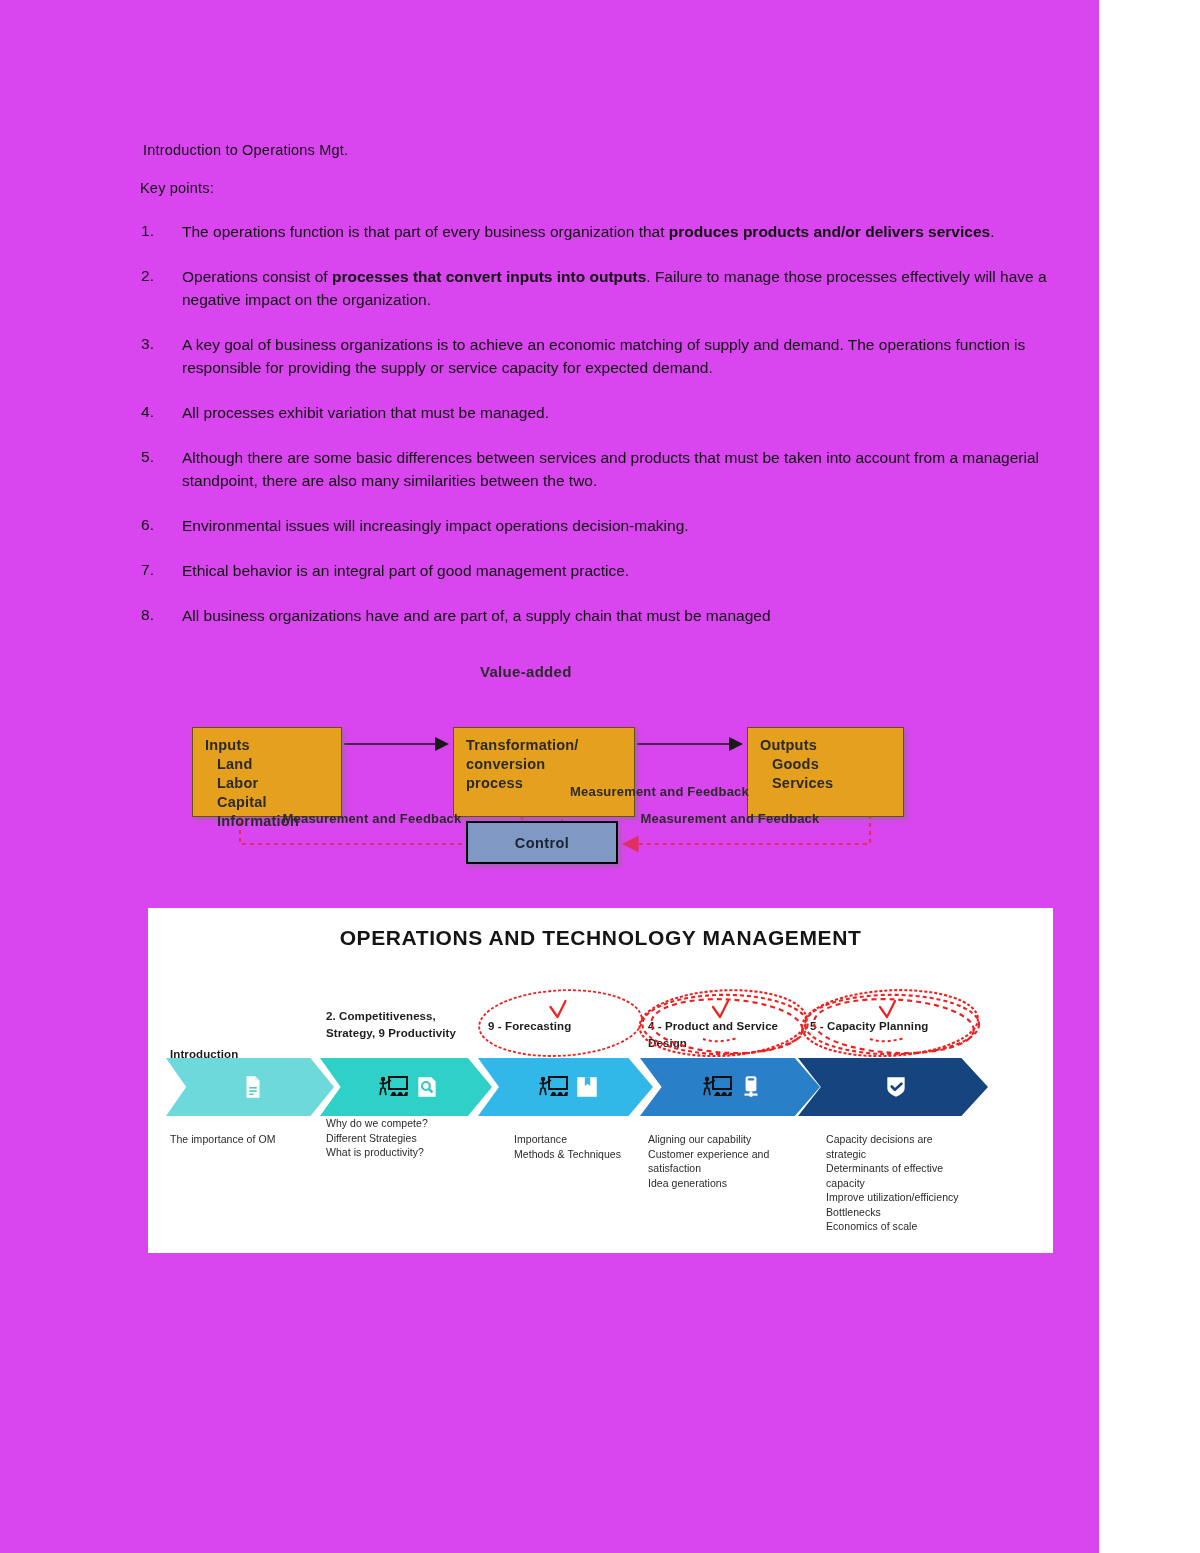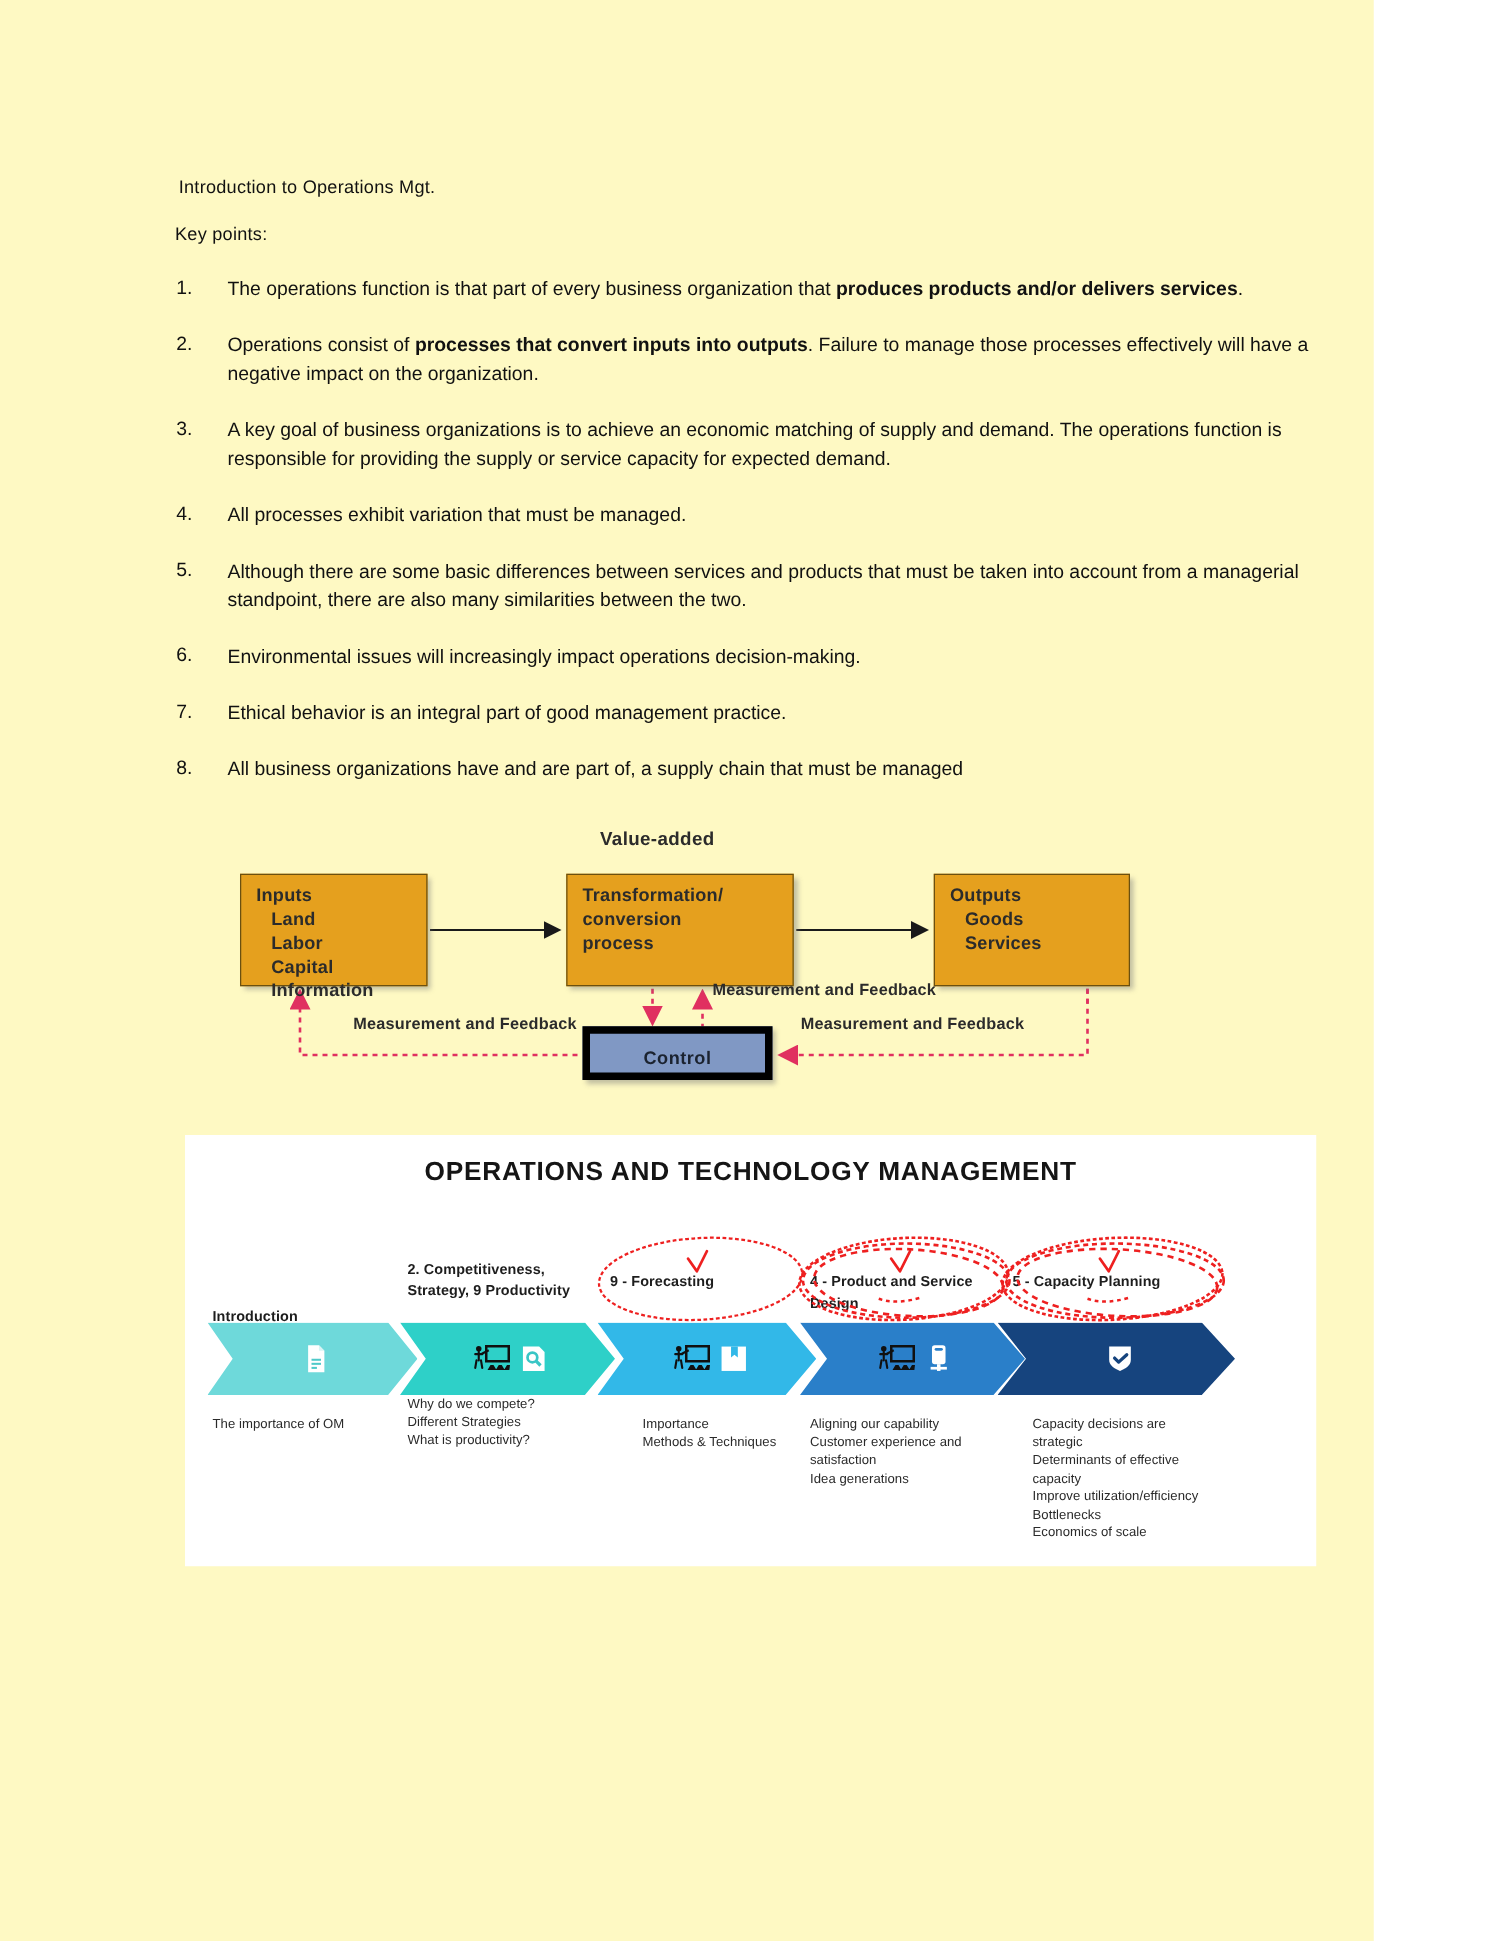--- a/index.html
+++ b/index.html
@@ -13,21 +13,21 @@
     position: relative;
     font-family: "Liberation Sans", sans-serif;
     color: #000000;
     overflow: hidden;
   }
   .page {
     position: absolute;
     left: 0; top: 0;
     width: 1099px;
     height: 1553px;
-    background: #fef9c3;
+    background: #d946ef;
   }
 
   
   .doc-title {
     position: absolute;
     left: 143px;
     top: 142px;
     font-size: 14.5px;
     letter-spacing: 0.2px;
     color: #111;
@@ -91,31 +91,32 @@
     background: #e5a01e;
     border: 1px solid #6b5010;
     box-shadow: 3px 3px 4px rgba(120,120,120,0.45);
     box-sizing: border-box;
     color: #2b2b2b;
     font-size: 14.5px;
     font-weight: bold;
     line-height: 19px;
     padding: 8px 0 0 12px;
     letter-spacing: 0.2px;
+    margin-top: 28px;
   }
   .obox .ind { padding-left: 12px; display:block;}
   #box-inputs { left: 22px;  top: 44px;  width: 150px; height: 90px; }
   #box-trans  { left: 283px; top: 44px;  width: 182px; height: 90px; }
   #box-outputs{ left: 577px; top: 44px;  width: 157px; height: 90px; }
   .cbox {
     position: absolute;
     left: 296px; top: 166px;
     width: 152px; height: 43px;
     background: #8098c4;
-    border: 6px solid #000000;
+    border: 2px solid #000000;
     box-shadow: 3px 3px 4px rgba(120,120,120,0.45);
     box-sizing: border-box;
     color: #1b2330;
     font-size: 14.5px;
     font-weight: bold;
     text-align: center;
     line-height: 41px;
     letter-spacing: 0.4px;
   }
   .d1-svg { position: absolute; left: 0; top: 0; width: 760px; height: 255px; }

